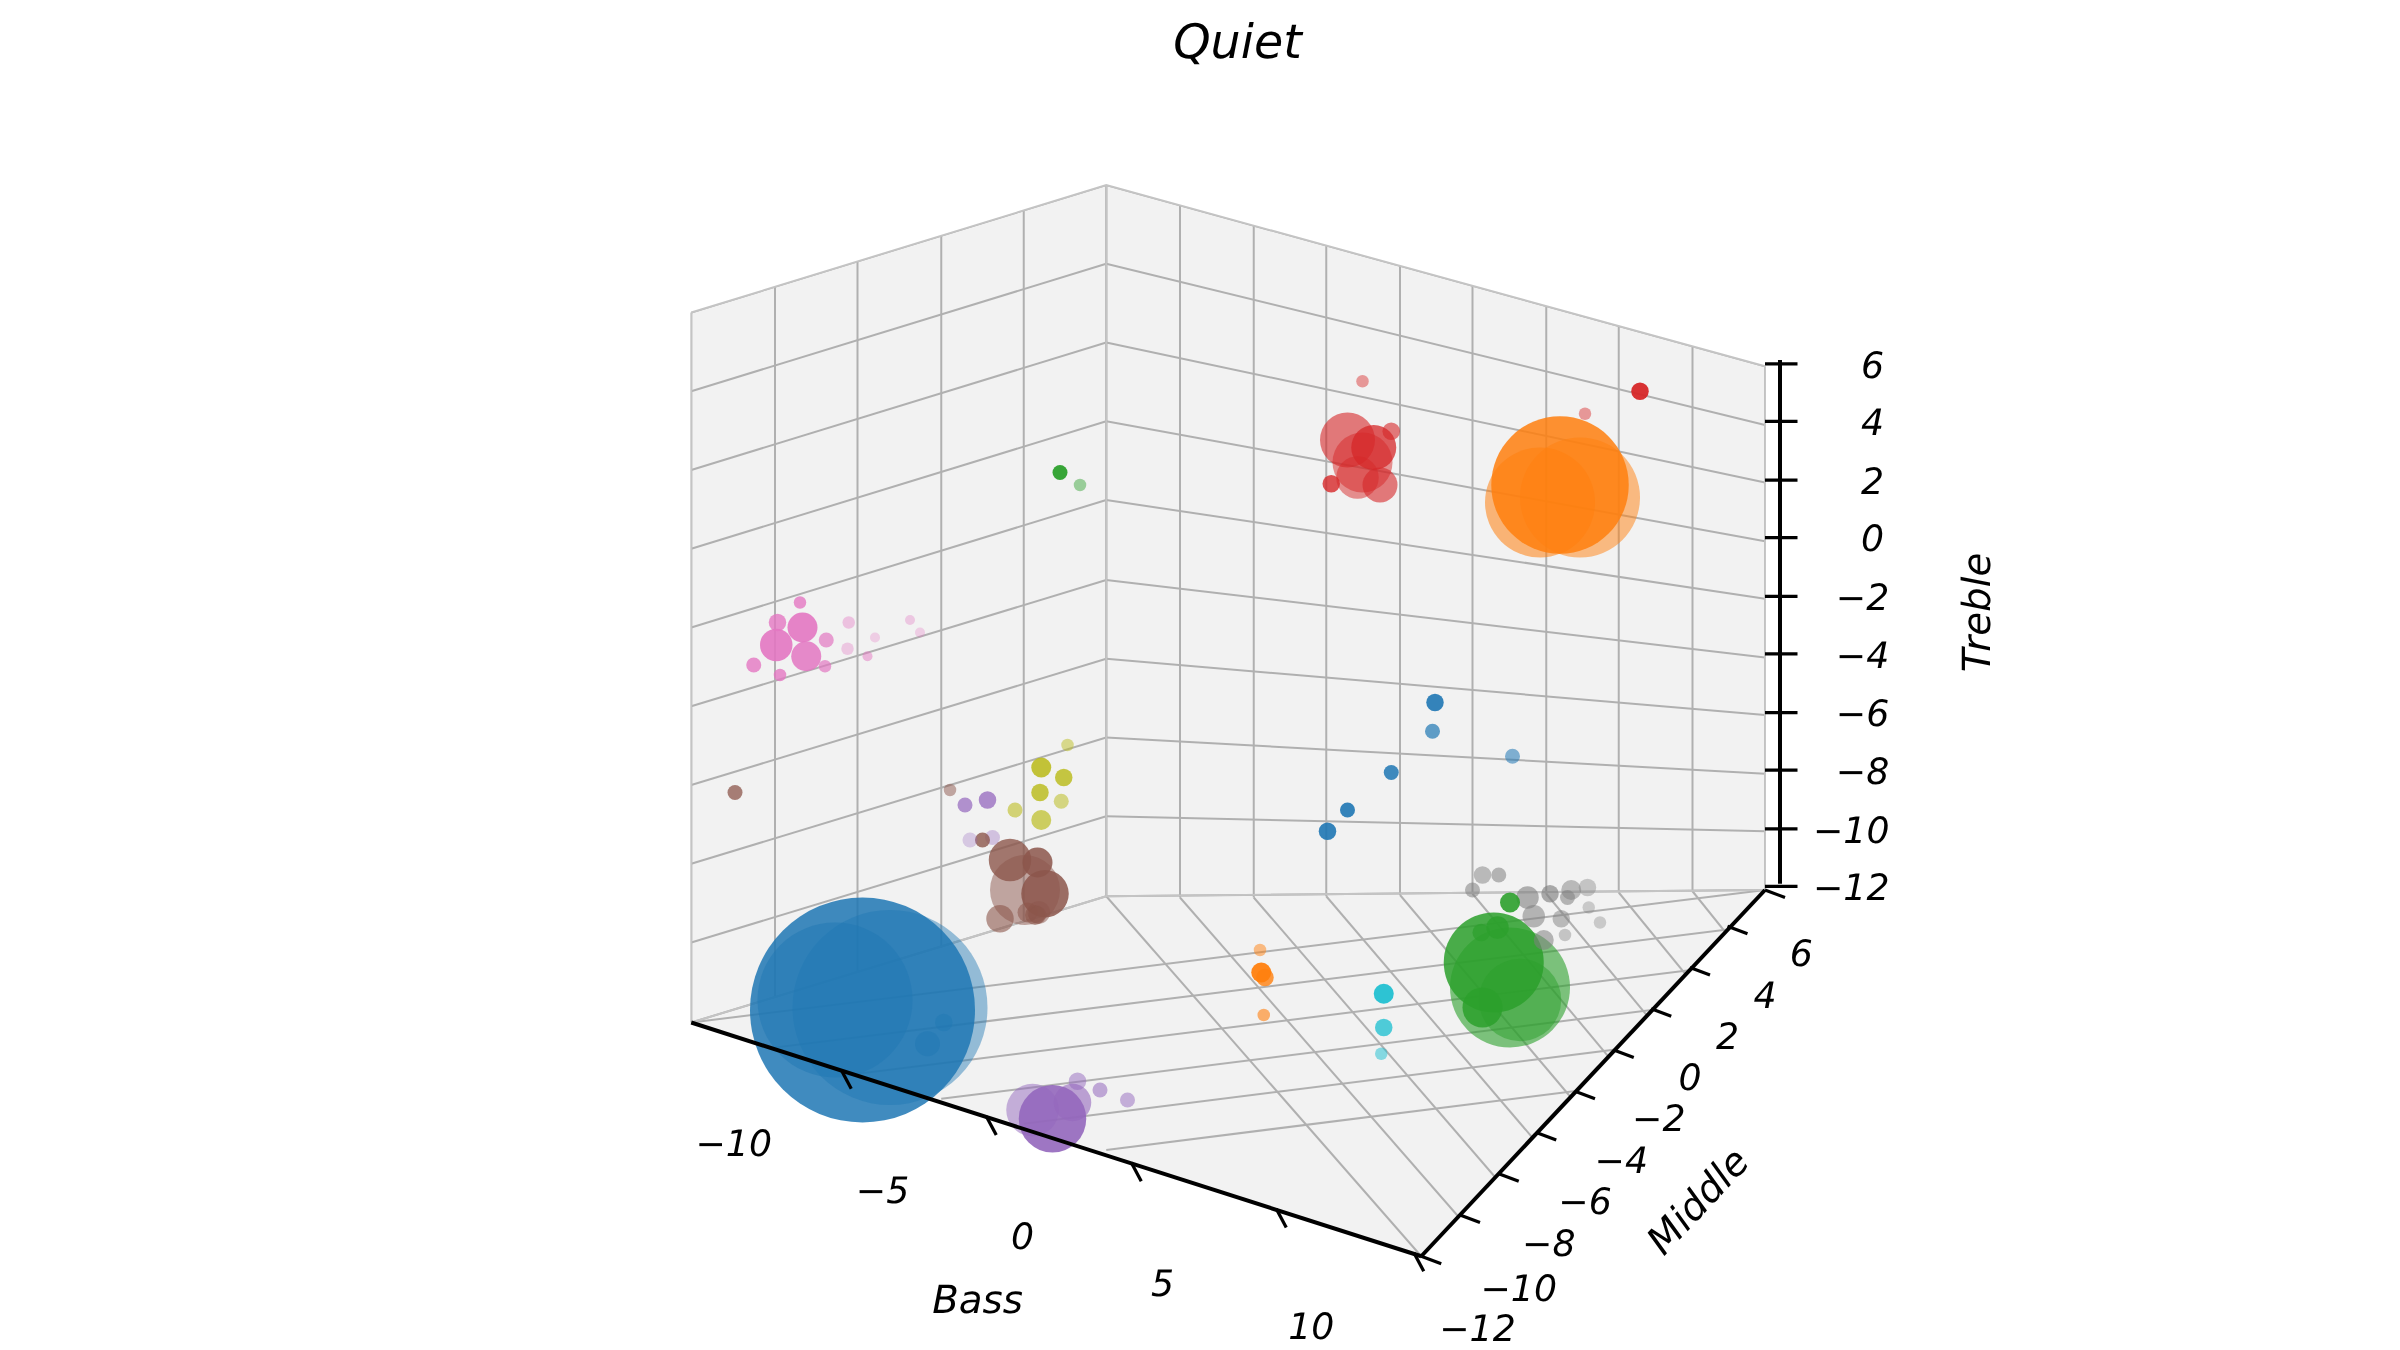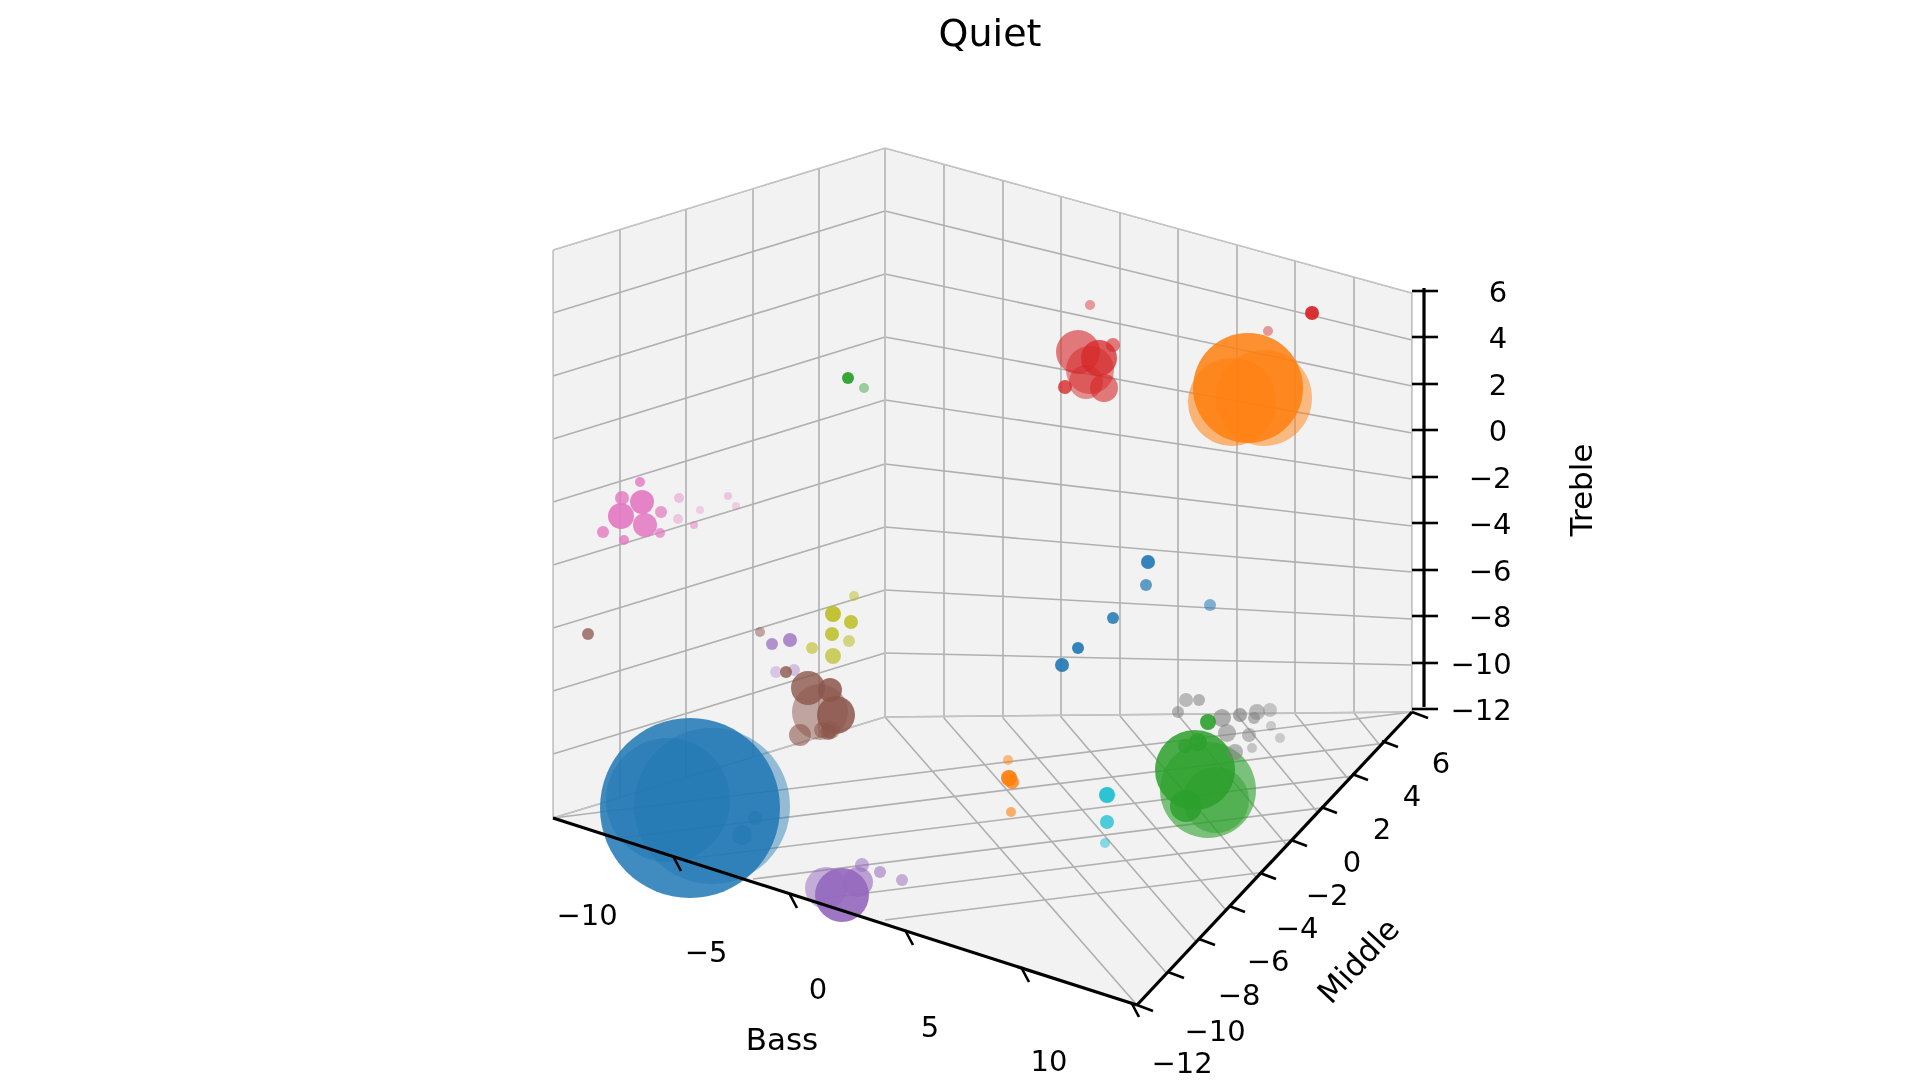--- a/index.html
+++ b/index.html
@@ -9,20 +9,21 @@
     width: 1920px;
     height: 1080px;
     overflow: hidden;
     font-family: "DejaVu Sans", sans-serif;
   }
   #figure {
     position: relative;
     width: 1920px;
     height: 953px;
     background: #ffffff;
+    font-style: italic;
   }
   #plot-svg {
     position: absolute;
     left: 0;
     top: 0;
     width: 1920px;
     height: 1080px;
     display: block;
   }
   .title-text {

